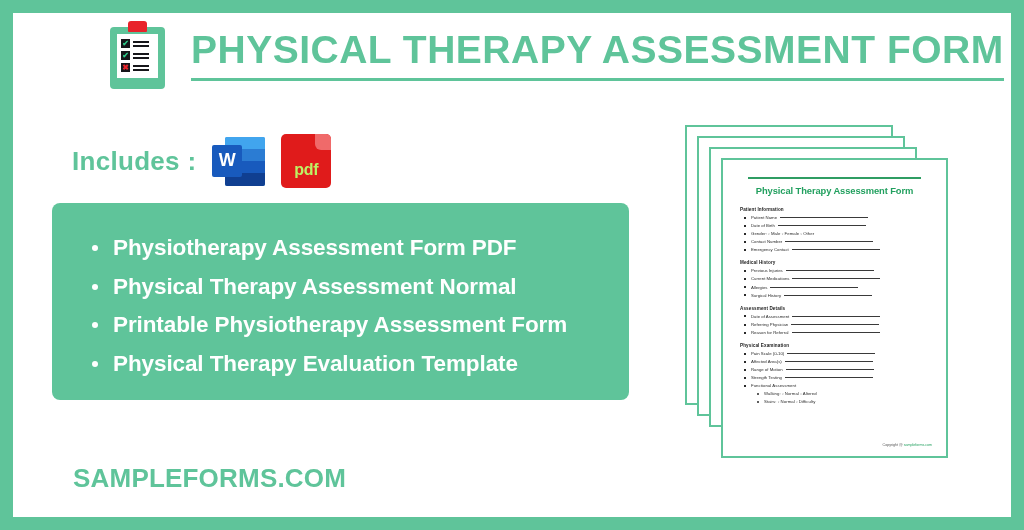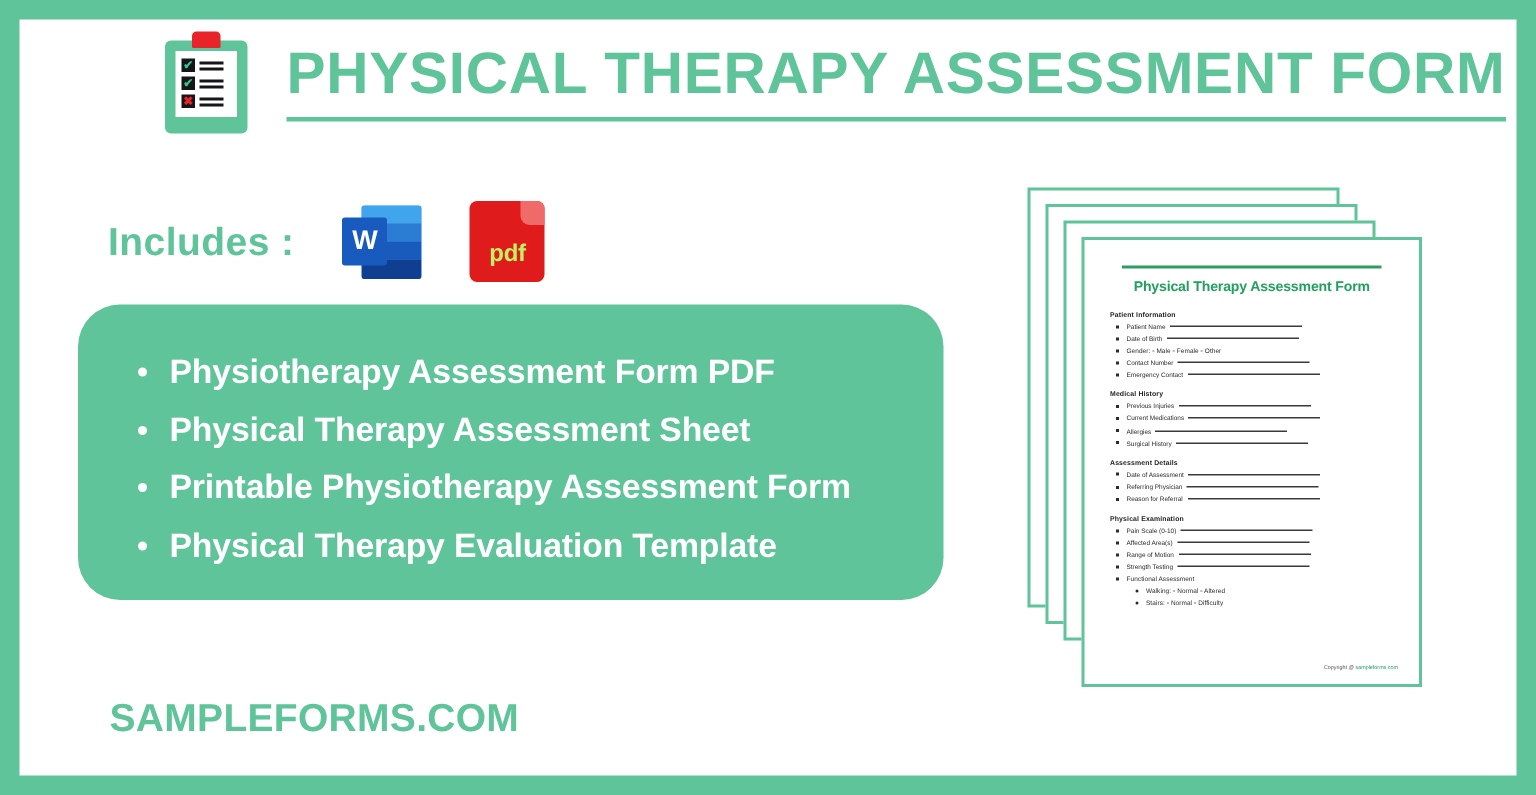--- a/index.html
+++ b/index.html
@@ -80,21 +80,21 @@
     padding-bottom: 6px;
     border-bottom: 3px solid #5fc49a;
     line-height: 1.1;
   }
 
   
   .includes-row {
     position: absolute;
     left: 59px; top: 121px;
     display: flex; align-items: center;
-    gap: 32px;
+    gap: 16px;
   }
   .includes-label {
     font-size: 26px; font-weight: bold; color: #5fc49a;
     letter-spacing: 0.3px;
   }
   .word-icon {
     position: relative;
     width: 53px; height: 53px;
     flex: 0 0 auto;
   }
@@ -139,21 +139,21 @@
     font-size: 16px; font-weight: bold;
     letter-spacing: -0.2px;
   }
 
   
   .bullet-card {
     position: absolute;
     left: 39px; top: 190px;
     width: 577px; height: 197px;
     background: #5fc49a;
-    border-radius: 28px;
+    border-radius: 8px;
     padding: 34px 30px 30px 36px;
   }
   .bullet-card ul { list-style: none; }
   .bullet-card li {
     position: relative;
     color: #ffffff;
     font-size: 22.5px;
     font-weight: bold;
     line-height: 1.0;
     padding-left: 25px;
@@ -321,21 +321,21 @@
       </div>
       <div class="pdf-icon">
         <div class="pdf-fold"></div>
         <div class="pdf-text">pdf</div>
       </div>
     </div>
 
     <div class="bullet-card">
       <ul>
         <li>Physiotherapy Assessment Form PDF</li>
-        <li>Physical Therapy Assessment Sheet</li>
+        <li>Physical Therapy Assessment Normal</li>
         <li>Printable Physiotherapy Assessment Form</li>
         <li>Physical Therapy Evaluation Template</li>
       </ul>
     </div>
 
     <div class="site">SAMPLEFORMS.COM</div>
 
     <div class="stack">
       <div class="sheet s1"></div>
       <div class="sheet s2"></div>

